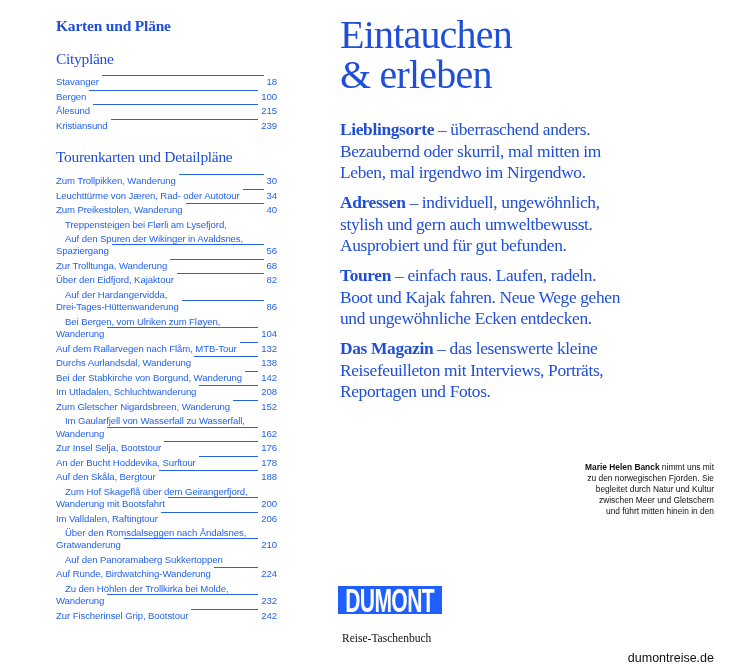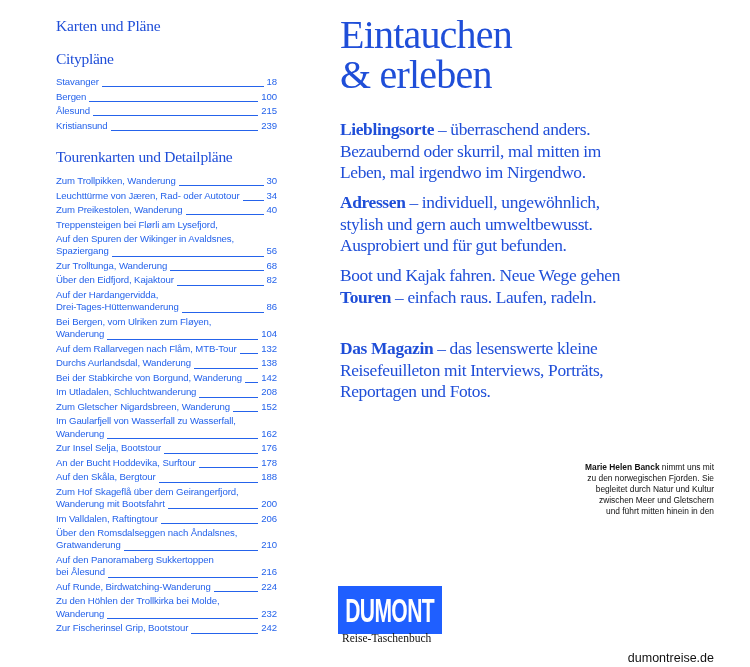--- a/index.html
+++ b/index.html
@@ -3,36 +3,36 @@
 <meta charset="utf-8">
 <style>
   html, body { margin: 0; padding: 0; background: #ffffff; }
   body { width: 750px; height: 667px; position: relative; overflow: hidden; }
 
   .left-col { position: absolute; left: 56px; top: 0; width: 221px; }
   .right-col { position: absolute; left: 312px; top: 0; width: 438px; }
 
   .sec-title {
     position: absolute; left: 0; top: 17px;
-    font-family: "Liberation Serif", serif; font-weight: normal;
+    font-family: "Liberation Serif", serif; font-weight: bold;
     font-size: 15.5px; color: #1f4ed8; letter-spacing: -0.2px; white-space: nowrap;
   }
   .sub-title {
     position: absolute; left: 0;
     font-family: "Liberation Serif", serif; font-size: 15.5px;
     color: #1f4ed8; white-space: nowrap; letter-spacing: -0.3px;
   }
   .toc {
     position: absolute; left: 0; width: 221px;
     font-family: "Liberation Sans", sans-serif; font-size: 9.6px;
     color: #2563eb; line-height: 12.4px; letter-spacing: -0.1px;
   }
   .toc-item { position: relative; margin-bottom: 2.1px; }
-  .toc-line1 { display: block; white-space: nowrap; }
-  .toc-row { display: flex; align-items: flex-end; white-space: nowrap; }
+  .toc-line1 { display: block; white-space: nowrap; margin-left: 9px; }
+  .toc-row { display: flex; align-items: flex-start; white-space: nowrap; }
   .toc-fill { flex: 1; border-bottom: 1px solid #2563eb; margin: 0 3px 0 3px; transform: translateY(-1px); min-width: 6px; }
   .toc-page { text-align: right; }
 
   .headline {
     position: absolute; left: 28px; top: 15px;
     font-family: "Liberation Serif", serif; font-size: 40px; line-height: 40px;
     color: #1f4ed8; letter-spacing: -0.8px;
   }
   .headline span { display: block; white-space: nowrap; }
 
@@ -46,21 +46,21 @@
 
   .author {
     position: absolute; right: 36px; top: 462px; width: 190px;
     text-align: right; font-family: "Liberation Sans", sans-serif;
     font-size: 8.4px; line-height: 11px; color: #111111;
   }
   .author .name { font-weight: bold; }
   .author .line { display: block; white-space: nowrap; }
 
   .logo-box {
-    position: absolute; left: 26px; top: 586px; width: 104px; height: 48px;
+    position: absolute; left: 26px; top: 586px; width: 104px; height: 28px;
     background: #1f5fff; display: flex; align-items: center; justify-content: center;
   }
   .logo-text {
     font-family: "Liberation Sans", sans-serif; font-weight: bold; font-size: 34px;
     color: #ffffff; letter-spacing: -1px; transform: scaleX(0.62); display: inline-block;
     line-height: 34px;
   }
   .logo-sub {
     position: absolute; left: 30px; top: 632px;
     font-family: "Liberation Serif", serif; font-size: 11.5px; color: #111111; white-space: nowrap;
@@ -254,25 +254,20 @@
       <div class="toc-item">
         <span class="toc-line1">Über den Romsdalseggen nach Åndalsnes,</span>
         <div class="toc-row">
           <span>Gratwanderung</span>
           <span class="toc-fill"></span>
           <span class="toc-page">210</span>
         </div>
       </div>
       <div class="toc-item">
         <span class="toc-line1">Auf den Panoramaberg Sukkertoppen</span>
-        <div class="toc-row">
-          <span>bei Ålesund</span>
-          <span class="toc-fill"></span>
-          <span class="toc-page">216</span>
-        </div>
       </div>
       <div class="toc-item">
         <div class="toc-row">
           <span>Auf Runde, Birdwatching-Wanderung</span>
           <span class="toc-fill"></span>
           <span class="toc-page">224</span>
         </div>
       </div>
       <div class="toc-item">
         <span class="toc-line1">Zu den Höhlen der Trollkirka bei Molde,</span>
@@ -304,22 +299,23 @@
     <span class="line">Leben, mal irgendwo im Nirgendwo.</span>
   </div>
 
   <div class="feature" style="top:192px">
     <span class="line"><span class="lead">Adressen</span><span> – individuell, ungewöhnlich,</span></span>
     <span class="line">stylish und gern auch umweltbewusst.</span>
     <span class="line">Ausprobiert und für gut befunden.</span>
   </div>
 
   <div class="feature" style="top:265px">
+    <span class="line"><span class="lead">Touren</span><span> – einfach raus. Laufen, radeln.</span></span>
     <span class="line">Boot und Kajak fahren. Neue Wege gehen</span>
-    <span class="line"><span class="lead">Touren</span><span> – einfach raus. Laufen, radeln.</span></span>
+    <span class="line">und ungewöhnliche Ecken entdecken.</span>
   </div>
 
   <div class="feature" style="top:338px">
     <span class="line"><span class="lead">Das Magazin</span><span> – das lesenswerte kleine</span></span>
     <span class="line">Reisefeuilleton mit Interviews, Porträts,</span>
     <span class="line">Reportagen und Fotos.</span>
   </div>
 
   <div class="author">
     <span class="line"><span class="name">Marie Helen Banck</span><span> nimmt uns mit</span></span>

